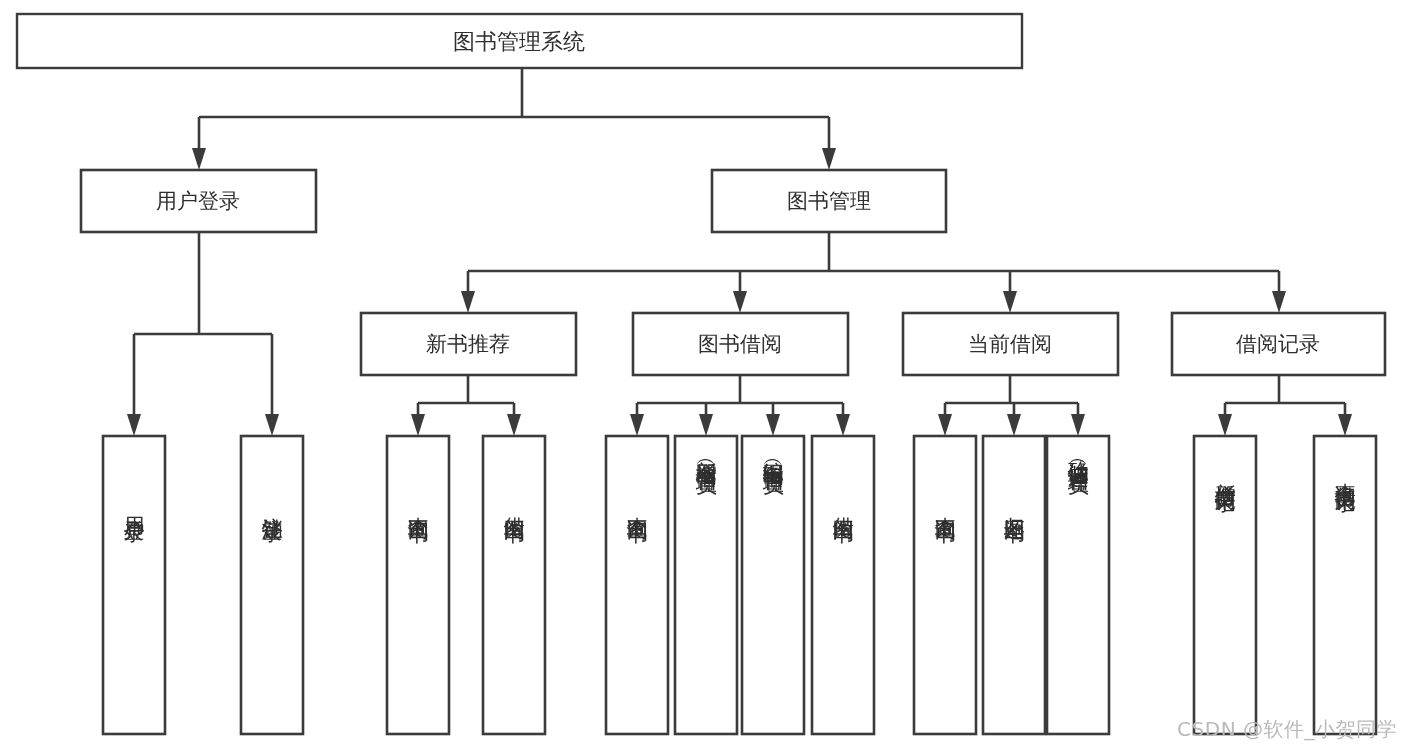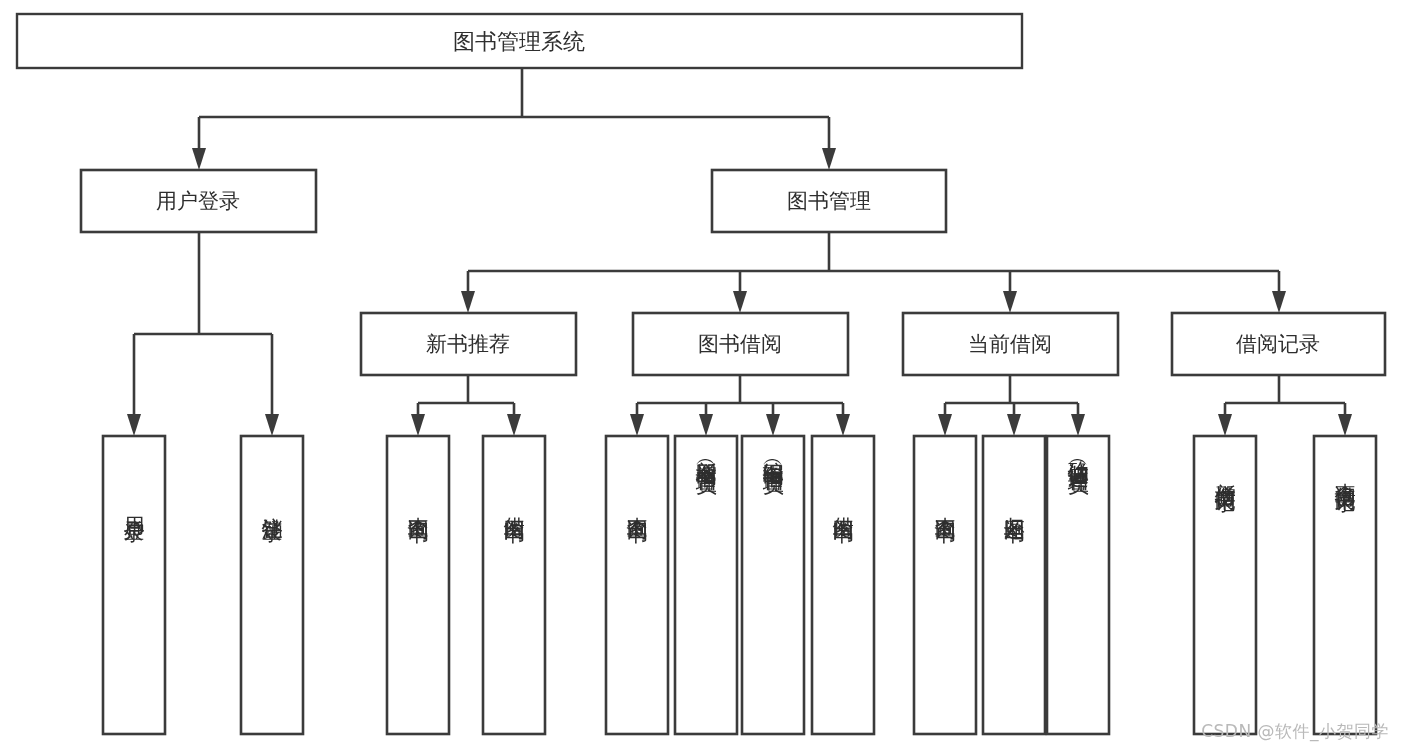--- a/index.html
+++ b/index.html
@@ -70,24 +70,24 @@
     text-orientation: upright;
     font-family: "DejaVu Sans", "Liberation Sans", sans-serif;
     font-size: 21px;
     line-height: 1.08;
     letter-spacing: 2px;
     color: #2e2e2e;
     white-space: nowrap;
   }
   .watermark {
     position: absolute;
-    right: 16px;
+    right: 8px;
     bottom: 4px;
     font-family: "DejaVu Sans", "Liberation Sans", sans-serif;
-    font-size: 17px;
+    font-size: 20px;
     color: #b9b9b9;
     letter-spacing: 0.5px;
     white-space: nowrap;
   }
 </style>
 </head>
 <body>
 
 <div id="diagram-root">
 

